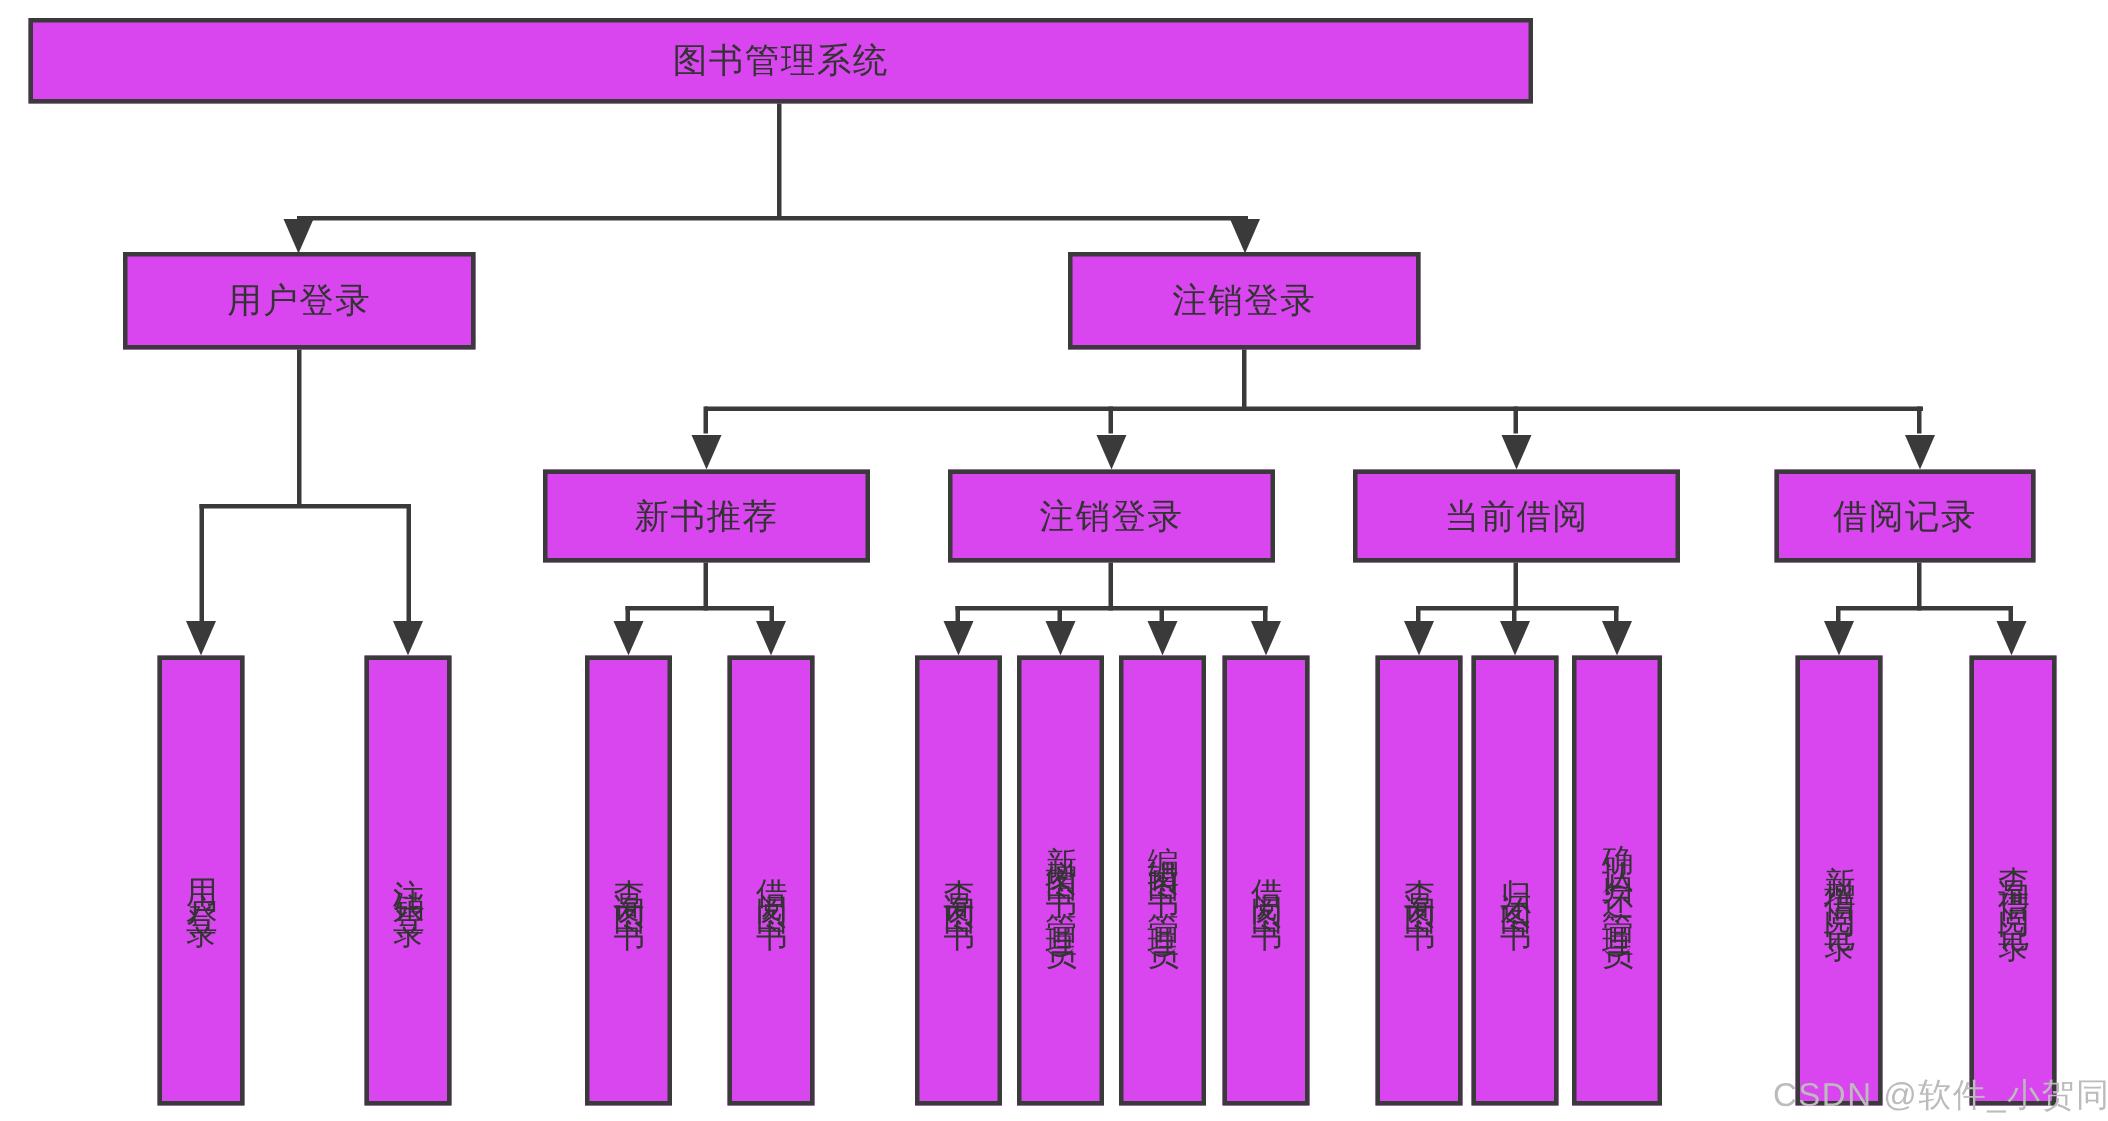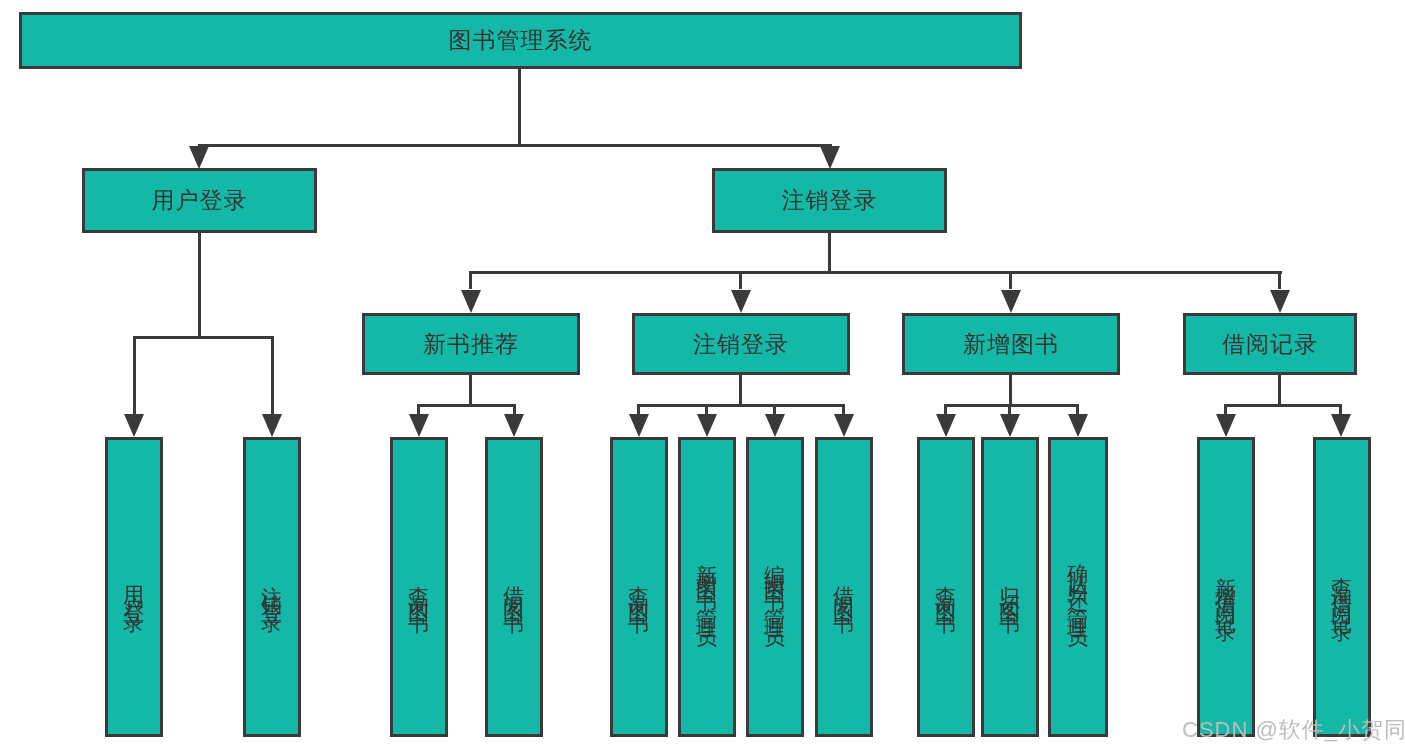--- a/index.html
+++ b/index.html
@@ -9,21 +9,21 @@
     --bg:#ffffff;
   }
   html,body{margin:0;padding:0;background:var(--bg);}
   .canvas{
     position:relative;width:1405px;height:747px;background:var(--bg);
     font-family:"Liberation Sans","DejaVu Sans",sans-serif;color:var(--text);
     overflow:hidden;
   }
   .box{
     position:absolute;box-sizing:border-box;border:3px solid var(--line);
-    background:#14b8a6;display:flex;align-items:center;justify-content:center;
+    background:#d946ef;display:flex;align-items:center;justify-content:center;
     font-size:23px;letter-spacing:1px;text-align:right;
   }
   .leaf{font-size:21px;letter-spacing:0;}
   .leaf .vtext{
     writing-mode:vertical-rl;text-orientation:mixed;
     letter-spacing:9px;line-height:1;
   }
   .vline,.hline{position:absolute;background:var(--line);}
   .vline{width:3px;}
   .hline{height:3px;}
@@ -67,21 +67,21 @@
   <div class="vline" style="left:739px;top:271px;height:18px;"></div>
   <div class="vline" style="left:1009px;top:271px;height:18px;"></div>
   <div class="vline" style="left:1278px;top:271px;height:18px;"></div>
   <div class="arrow" style="left:461px;top:290px;"></div>
   <div class="arrow" style="left:731px;top:290px;"></div>
   <div class="arrow" style="left:1001px;top:290px;"></div>
   <div class="arrow" style="left:1270px;top:290px;"></div>
 
   <div class="box" style="left:362px;top:313px;width:218px;height:62px;">新书推荐</div>
   <div class="box" style="left:632px;top:313px;width:218px;height:62px;">注销登录</div>
-  <div class="box" style="left:902px;top:313px;width:218px;height:62px;">新增图书</div>
+  <div class="box" style="left:902px;top:313px;width:218px;height:62px;">当前借阅</div>
   <div class="box" style="left:1183px;top:313px;width:174px;height:62px;">借阅记录</div>
 
   <div class="vline" style="left:469px;top:375px;height:32px;"></div>
   <div class="hline" style="left:417px;top:404px;width:99px;"></div>
   <div class="vline" style="left:417px;top:404px;height:10px;"></div>
   <div class="vline" style="left:513px;top:404px;height:10px;"></div>
   <div class="arrow" style="left:409px;top:414px;"></div>
   <div class="arrow" style="left:504px;top:414px;"></div>
 
   <div class="vline" style="left:739px;top:375px;height:32px;"></div>

